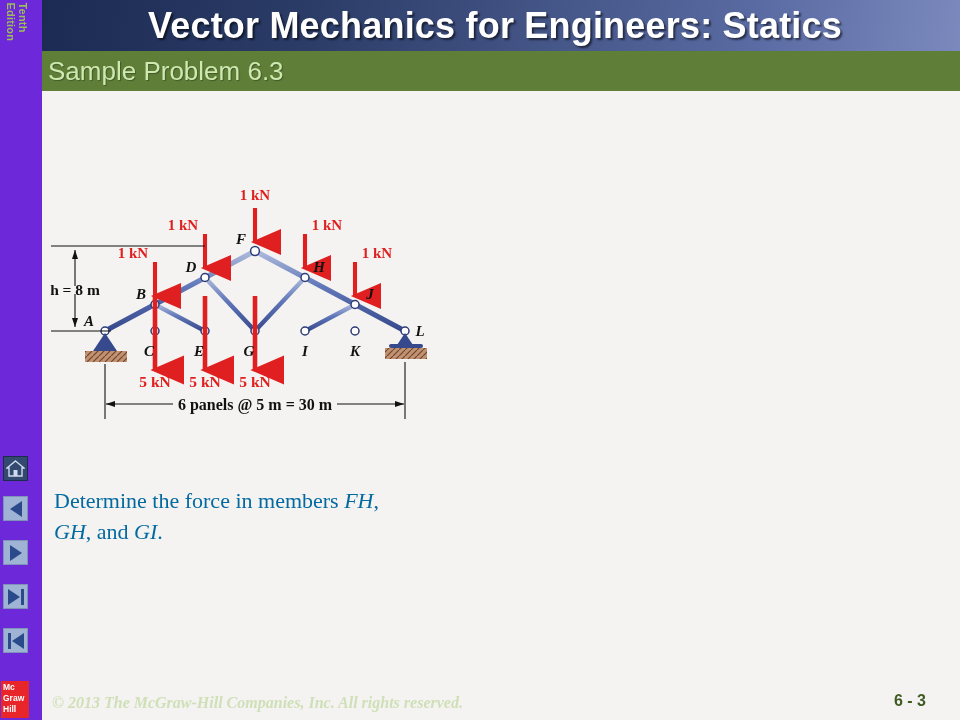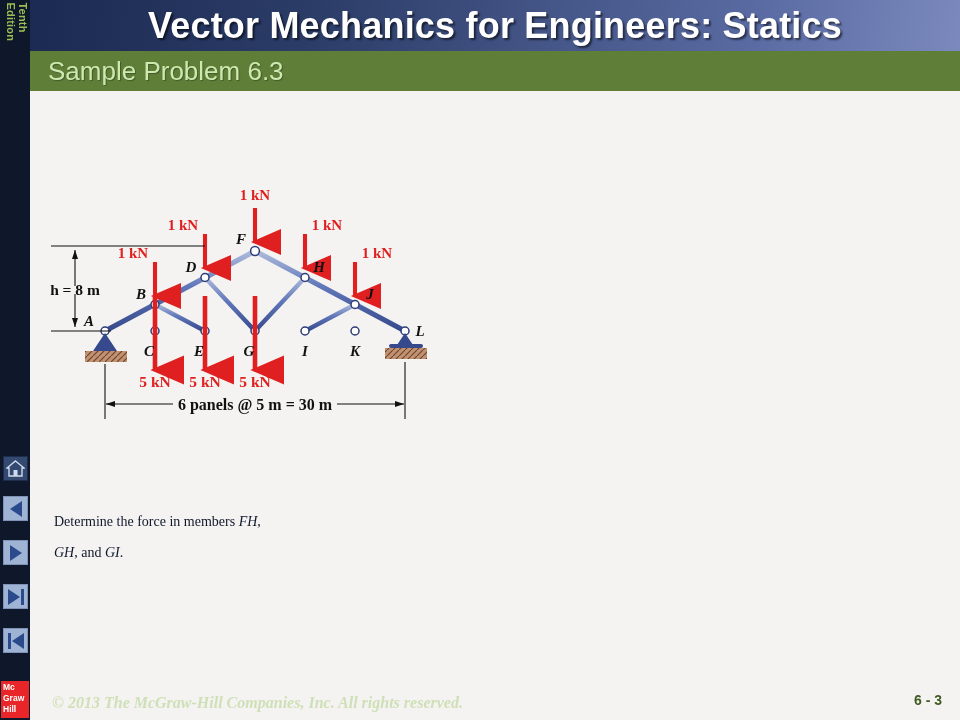--- a/index.html
+++ b/index.html
@@ -11,22 +11,22 @@
   }
   #slide {
     position: relative;
     width: 960px; height: 720px;
     background: #f4f3f1;
   }
 
   
   #sidebar {
     position: absolute; left: 0; top: 0;
-    width: 30px; height: 720px;
-    background: #0f172a;
+    width: 42px; height: 720px;
+    background: #6d28d9;
     z-index: 5;
   }
   #edition-label {
     position: absolute;
     left: -27px; top: 34px;
     width: 86px;
     transform: rotate(90deg);
     transform-origin: center center;
     color: #9bbf52;
     font-size: 11px;
@@ -103,42 +103,42 @@
     background: #f4f3f1;
   }
   #figure-wrap {
     position: absolute; left: 15px; top: 75px;
     width: 420px; height: 250px;
   }
   #figure-wrap svg { display:block; }
 
   #problem-text {
     position: absolute;
-    left: 24px; top: 405px;
+    left: 24px; top: 384px;
     width: 560px;
     font-family: "Liberation Serif", serif;
-    font-size: 14px;
+    font-size: 22px;
     line-height: 31px;
-    color: #0f172a;
+    color: #0369a1;
   }
   #problem-text .it { font-style: italic; }
 
   
   #footer-copy {
     position: absolute; left: 52px; top: 694px;
     font-family: "Liberation Serif", serif;
     font-style: italic;
     font-size: 16px;
     font-weight: bold;
     color: #cfe0b8;
   }
   #page-number {
-    position: absolute; right: 18px; top: 692px;
-    font-family: "Liberation Sans", sans-serif;
-    font-size: 14px;
+    position: absolute; right: 34px; top: 692px;
+    font-family: "Liberation Sans", sans-serif;
+    font-size: 16px;
     font-weight: bold;
     color: #3f5a22;
   }
 </style>
 </head>
 <body>
 
 <div id="slide">
 
   <div id="sidebar">

